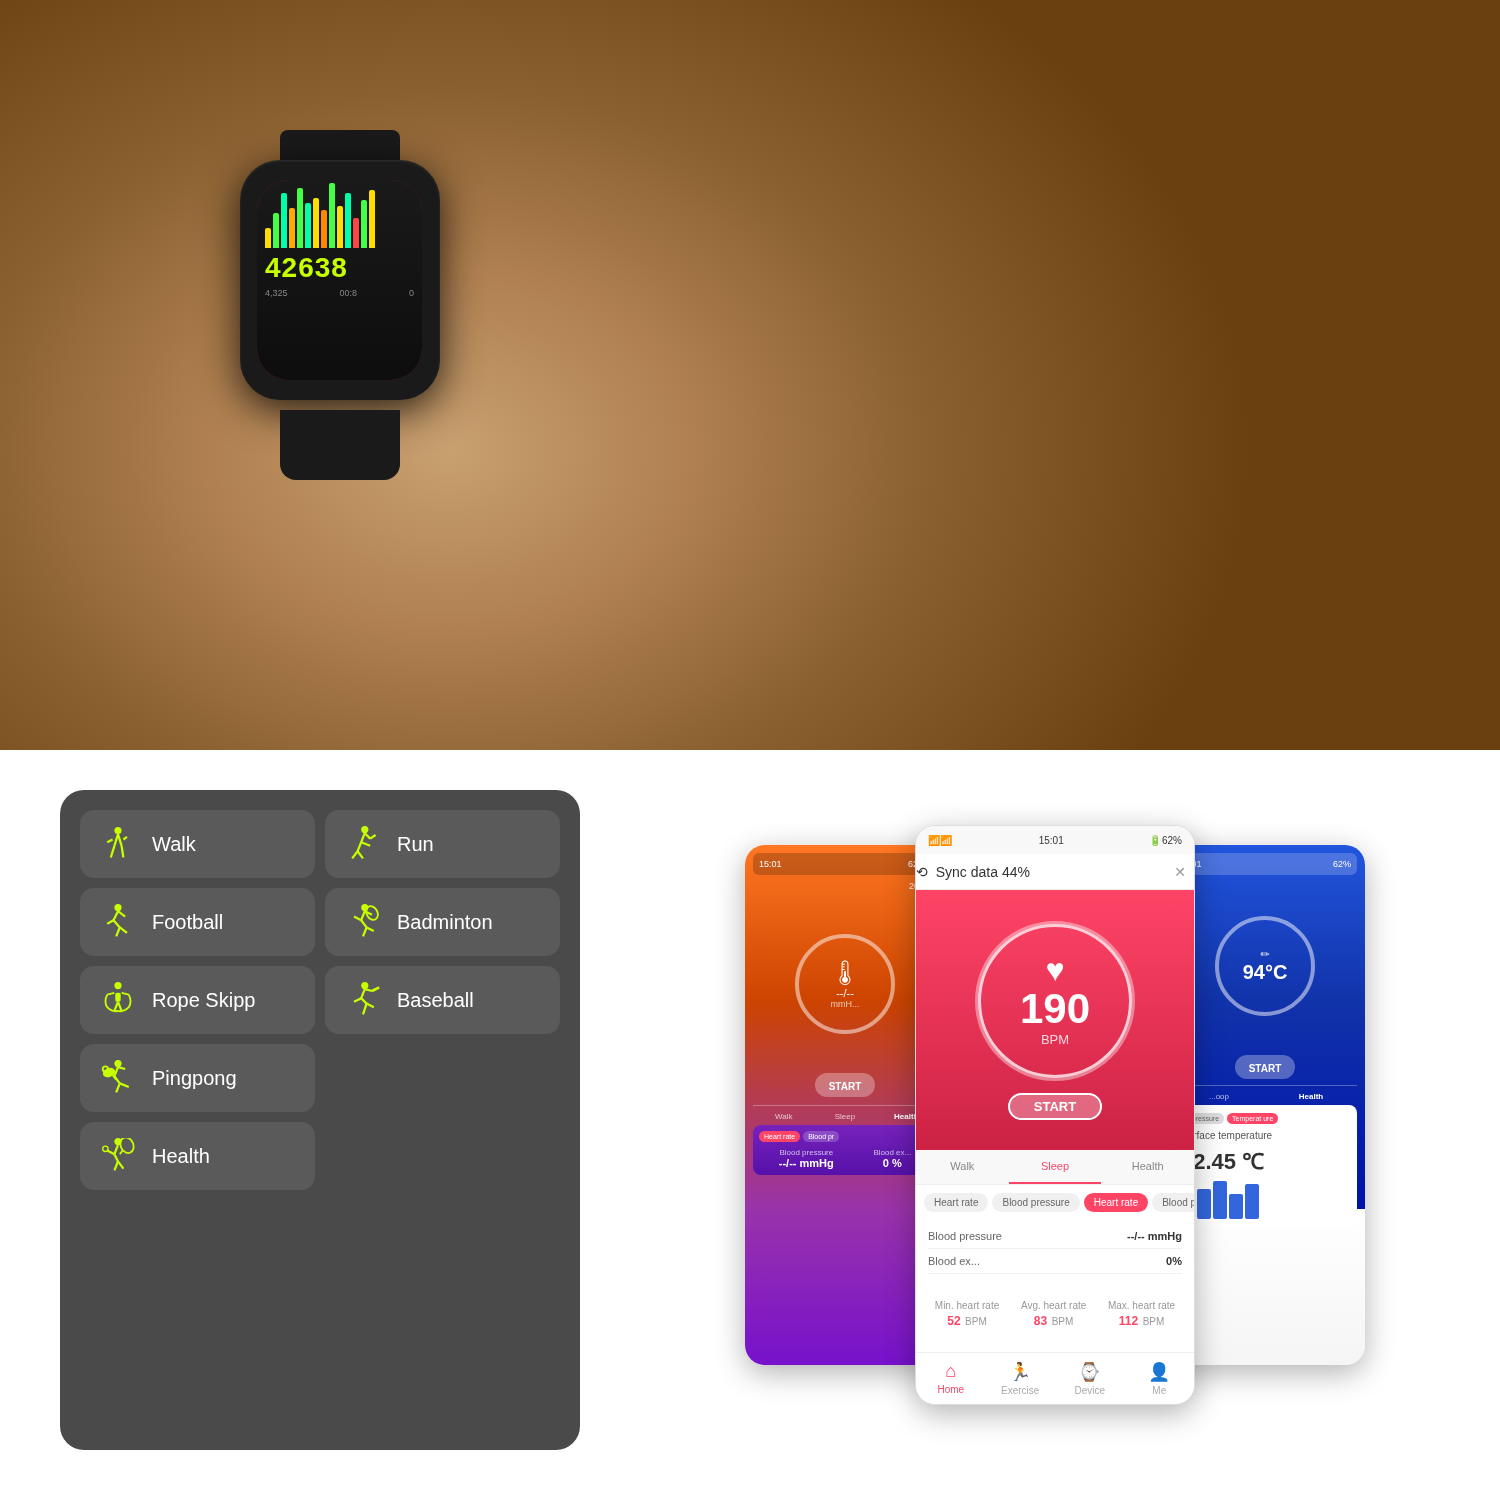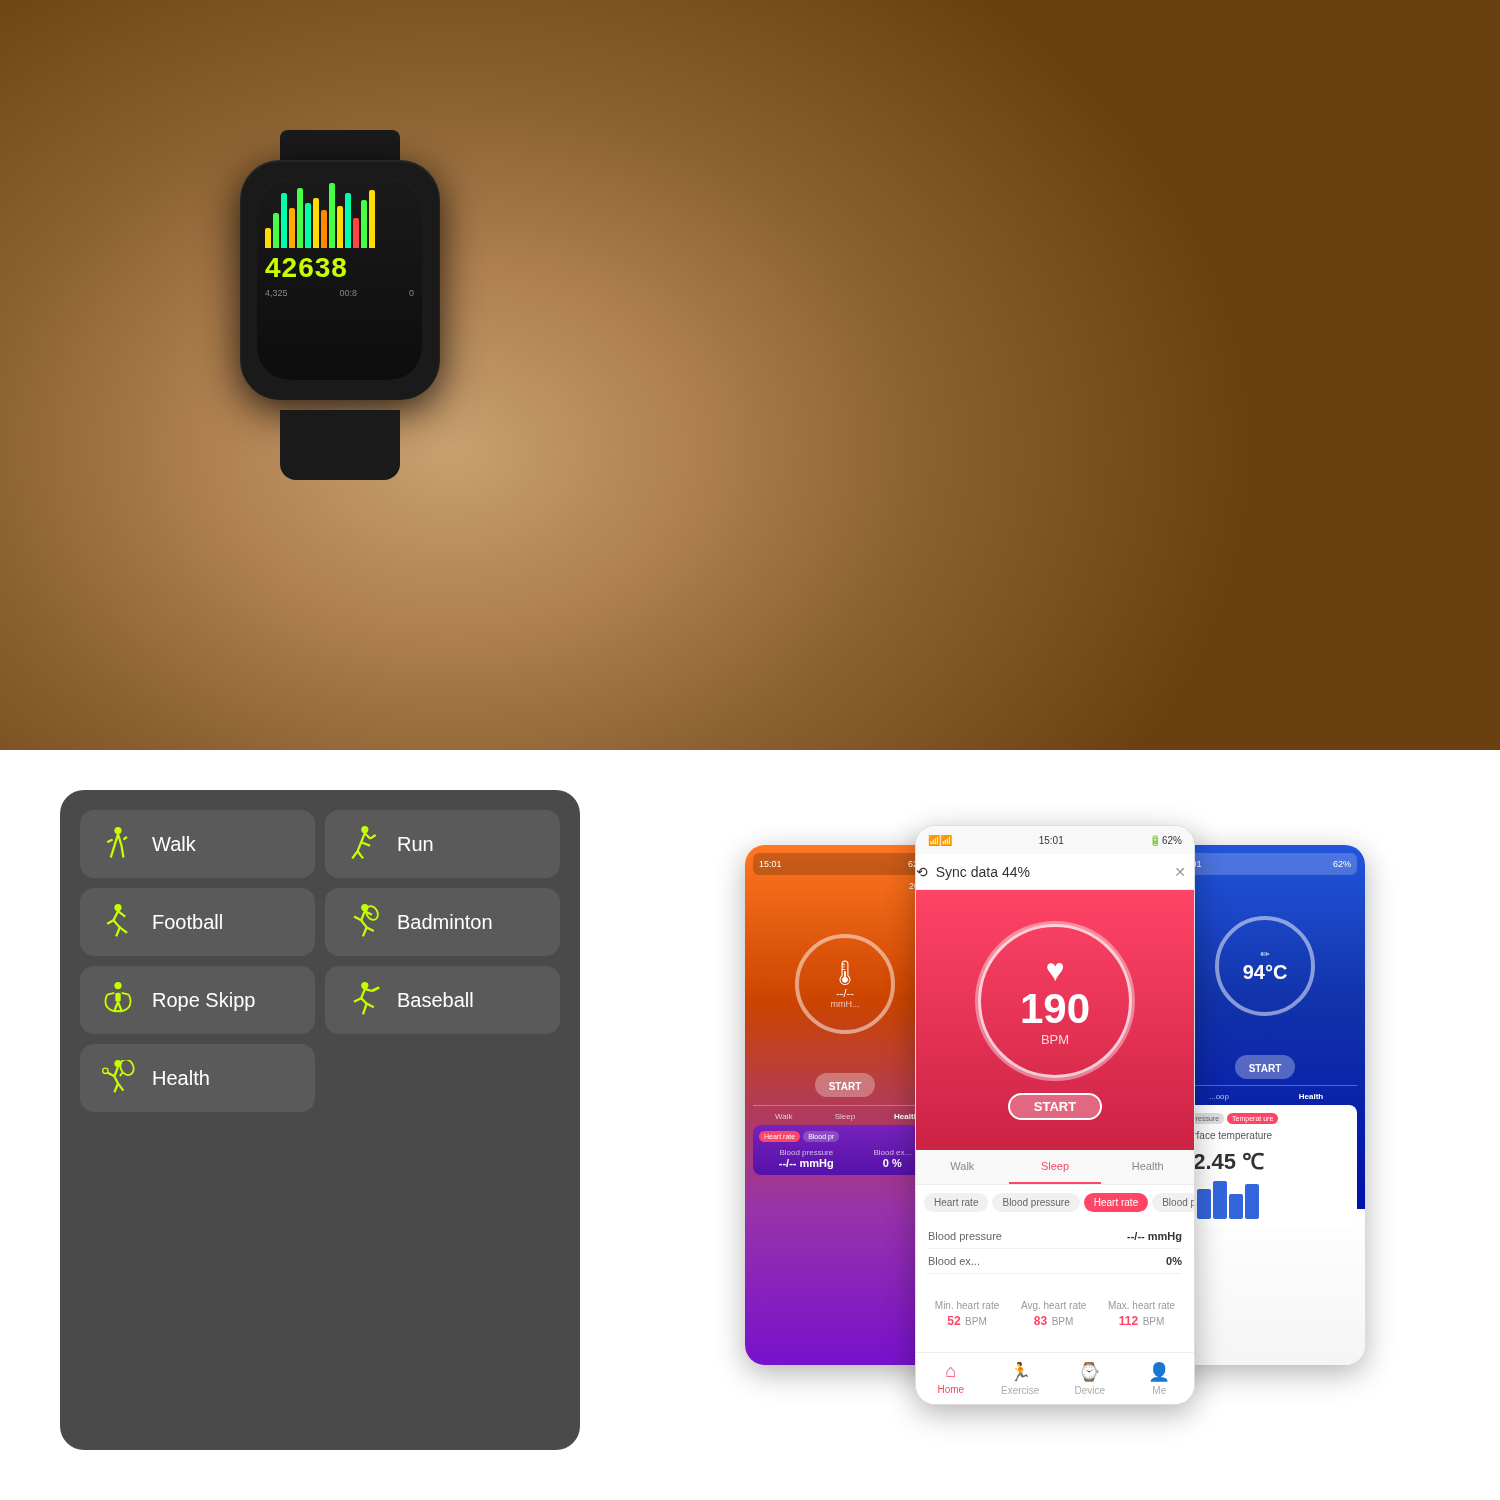--- a/index.html
+++ b/index.html
@@ -574,20 +574,38 @@
           <line x1="24" y1="24" x2="32" y2="28" stroke="#c8ff00" stroke-width="2.5"></line>
           <line x1="22" y1="8" x2="30" y2="10" stroke="#c8ff00" stroke-width="2.5"></line>
 
           <line x1="30" y1="10" x2="38" y2="6" stroke="#c8ff00" stroke-width="3"></line>
           <line x1="18" y1="18" x2="10" y2="22" stroke="#c8ff00" stroke-width="2.5"></line>
         </svg>
       </div>
       <span class="sport-label">Baseball</span>
     </div>
 
+    <div class="sport-item">
+      <div class="sport-icon">
+        <svg viewBox="0 0 40 40" xmlns="http://www.w3.org/2000/svg">
+          <circle cx="20" cy="4" r="4" fill="#c8ff00"></circle>
+          <line x1="20" y1="8" x2="16" y2="18" stroke="#c8ff00" stroke-width="2.5"></line>
+          <line x1="16" y1="18" x2="22" y2="26" stroke="#c8ff00" stroke-width="2.5"></line>
+          <line x1="22" y1="26" x2="18" y2="36" stroke="#c8ff00" stroke-width="2.5"></line>
+          <line x1="22" y1="26" x2="32" y2="30" stroke="#c8ff00" stroke-width="2.5"></line>
+          <line x1="20" y1="8" x2="28" y2="10" stroke="#c8ff00" stroke-width="2.5"></line>
+
+          <ellipse cx="10" cy="14" rx="7" ry="5" fill="#c8ff00" transform="rotate(-20 10 14)"></ellipse>
+          <line x1="14" y1="17" x2="18" y2="22" stroke="#c8ff00" stroke-width="2"></line>
+
+          <circle cx="6" cy="10" r="3" fill="none" stroke="#c8ff00" stroke-width="2"></circle>
+        </svg>
+      </div>
+      <span class="sport-label">Pingpong</span>
+    </div>
 
 
     <div class="sport-item" style="grid-column: 1;">
       <div class="sport-icon">
         <svg viewBox="0 0 40 40" xmlns="http://www.w3.org/2000/svg">
           <circle cx="20" cy="4" r="4" fill="#c8ff00"></circle>
           <line x1="20" y1="8" x2="16" y2="18" stroke="#c8ff00" stroke-width="2.5"></line>
           <line x1="16" y1="18" x2="20" y2="26" stroke="#c8ff00" stroke-width="2.5"></line>
           <line x1="20" y1="26" x2="16" y2="36" stroke="#c8ff00" stroke-width="2.5"></line>
           <line x1="20" y1="26" x2="26" y2="34" stroke="#c8ff00" stroke-width="2.5"></line>

